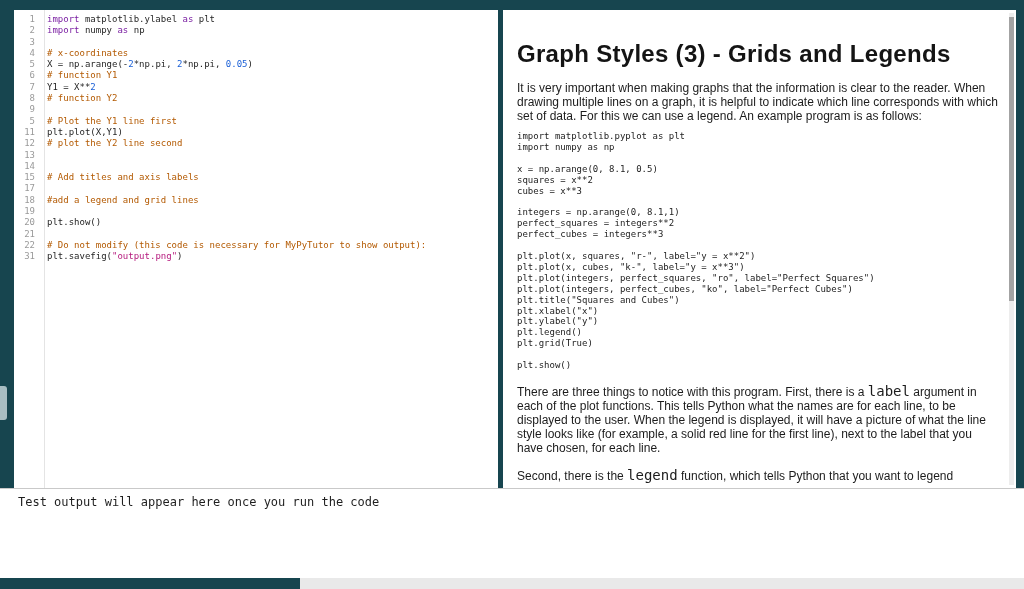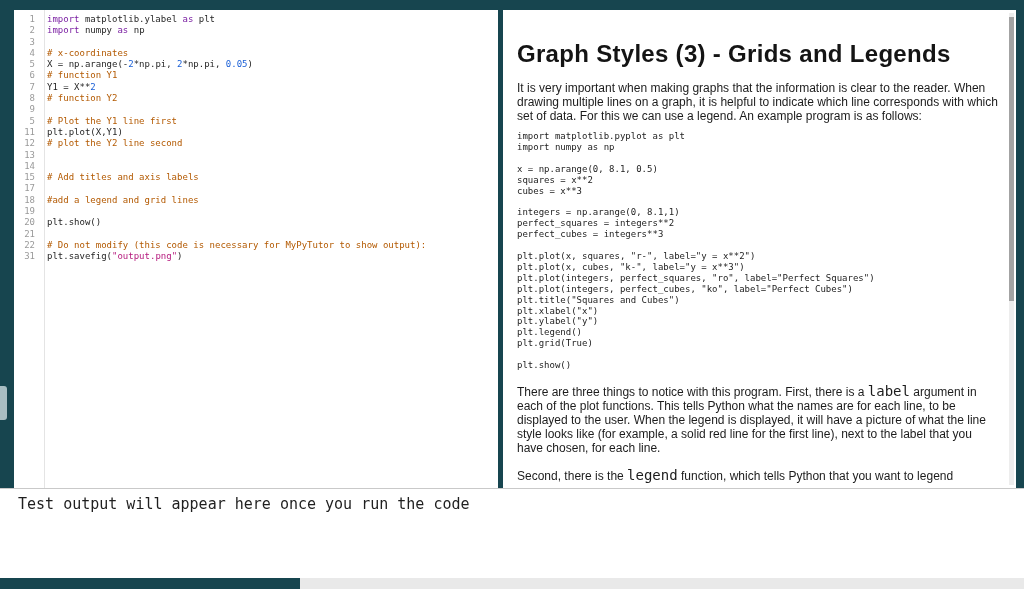--- a/index.html
+++ b/index.html
@@ -30,21 +30,21 @@
   .doc-p { margin-top:13px; font-size:12px; line-height:14px; color:#1c1c1c; }
   .doc-p code { font-family:"DejaVu Sans Mono", monospace; font-size:14px; }
   .doc-code { margin-top:8px; font-family:"DejaVu Sans Mono", monospace; font-size:9px;
               line-height:10.9px; color:#1c1c1c; white-space:pre; }
   .scroll-track { position:absolute; top:3px; bottom:3px; right:2px; width:5px; background:#ededed; }
   .scroll-thumb { position:absolute; top:4px; right:0; width:5px; height:284px; background:#a3a3a3; }
 
   
   .output-panel { left:0; top:488px; width:1024px; height:90px; border-top:1px solid #c9c9c9; }
   .output-text { padding:6px 0 0 18px; font-family:"DejaVu Sans Mono", monospace;
-                 font-size:15px; color:#1f1f1f; }
+                 font-size:12px; color:#1f1f1f; }
   .bottom-strip { position:absolute; left:300px; top:578px; width:724px; height:11px; background:#e9e9e9; }
 
   
   .side-handle { position:absolute; left:0; top:386px; width:7px; height:34px;
                  background:#a8bdc2; border-radius:0 3px 3px 0; }
 </style>
 </head>
 <body>
 
 <div class="app">

